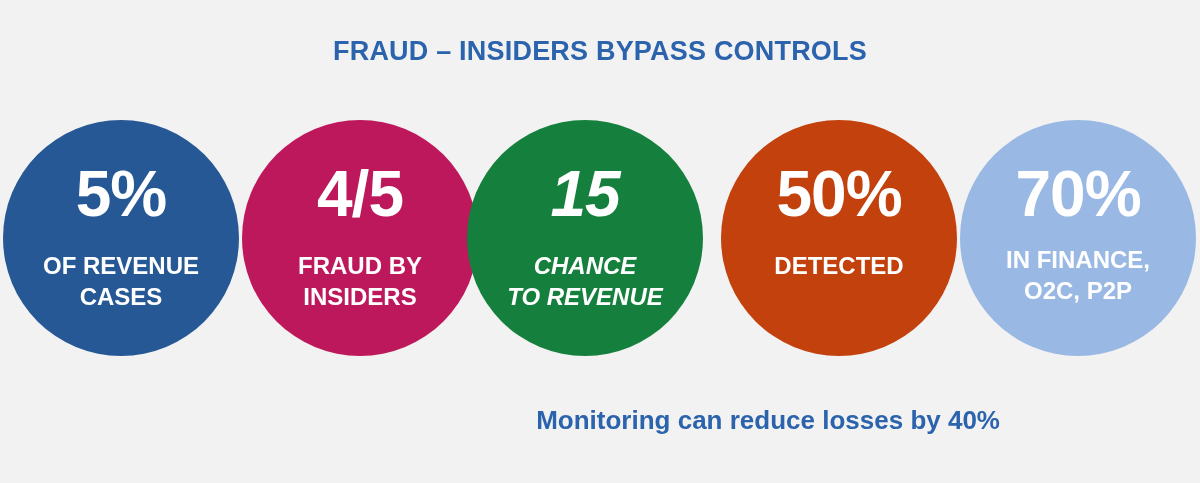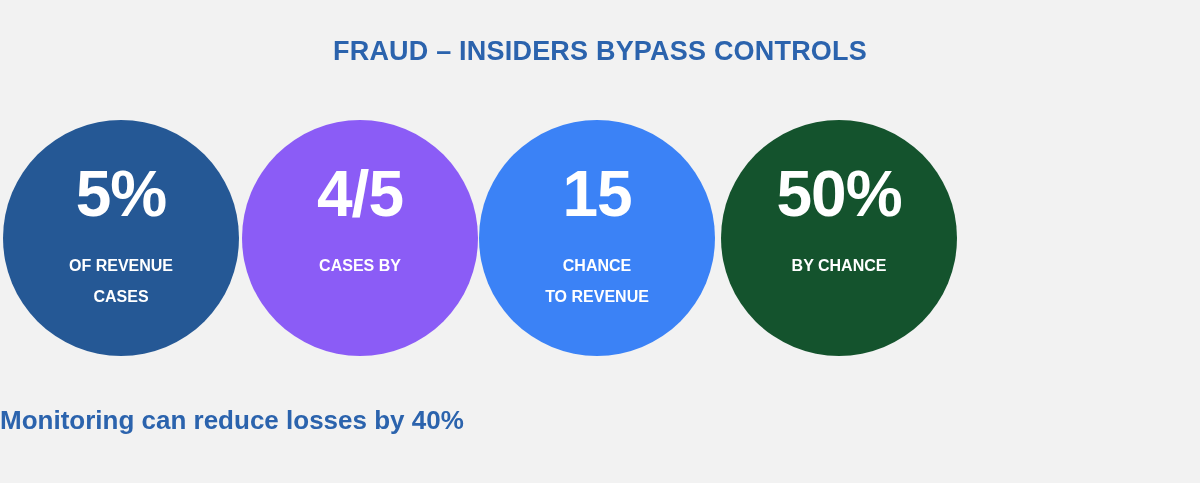--- a/index.html
+++ b/index.html
@@ -14,59 +14,67 @@
     .circle {
       position: absolute; top: 120px; width: 236px; height: 236px; border-radius: 50%;
       color: #ffffff; text-align: center;
     }
     .circle .big {
       position: absolute; left: 0; width: 100%; top: 42px;
       font-weight: 700; font-size: 64px; line-height: 1; letter-spacing: -1px;
     }
     .circle .sub {
       position: absolute; left: 0; width: 100%; top: 130px;
-      font-weight: 700; font-size: 16px; line-height: 31px;
+      font-weight: 700; font-size: 24px; line-height: 31px;
     }
     .footer {
-      position: absolute; left: 0; top: 405px; width: 1000px; text-align: left;
+      position: absolute; left: 0; top: 405px; width: 1000px; text-align: right;
       font-family: "Liberation Sans", sans-serif; font-weight: 700; font-size: 26px;
       color: #2b63ad;
     }
   </style>
 </head>
 <body>
 
 <div class="title">FRAUD – INSIDERS BYPASS CONTROLS</div>
 
 <div class="circles">
   <div class="circle" style="left:3px; background:#255895;">
     <div class="big">5%</div>
     <div class="sub">
       <div>OF REVENUE</div>
       <div>CASES</div>
     </div>
   </div>
 
-  <div class="circle" style="left:242px; background:#8b5cf6;">
+  <div class="circle" style="left:242px; background:#be185d;">
     <div class="big">4/5</div>
     <div class="sub">
-      <div>CASES BY</div>
+      <div>FRAUD BY</div>
+      <div>INSIDERS</div>
     </div>
   </div>
 
-  <div class="circle" style="left:479px; background:#3b82f6;">
+  <div class="circle" style="left:467px; background:#15803d;font-style:italic;">
     <div class="big">15</div>
     <div class="sub">
       <div>CHANCE</div>
       <div>TO REVENUE</div>
     </div>
   </div>
 
-  <div class="circle" style="left:721px; background:#14532d;">
+  <div class="circle" style="left:721px; background:#c2410c;">
     <div class="big">50%</div>
     <div class="sub">
-      <div>BY CHANCE</div>
+      <div>DETECTED</div>
     </div>
   </div>
 
+  <div class="circle" style="left:960px; background:#99b8e3;">
+    <div class="big">70%</div>
+    <div class="sub" style="top:124px;">
+      <div>IN FINANCE,</div>
+      <div>O2C, P2P</div>
+    </div>
+  </div>
 </div>
 
 <div class="footer">Monitoring can reduce losses by 40%</div>
 
 </body></html>

